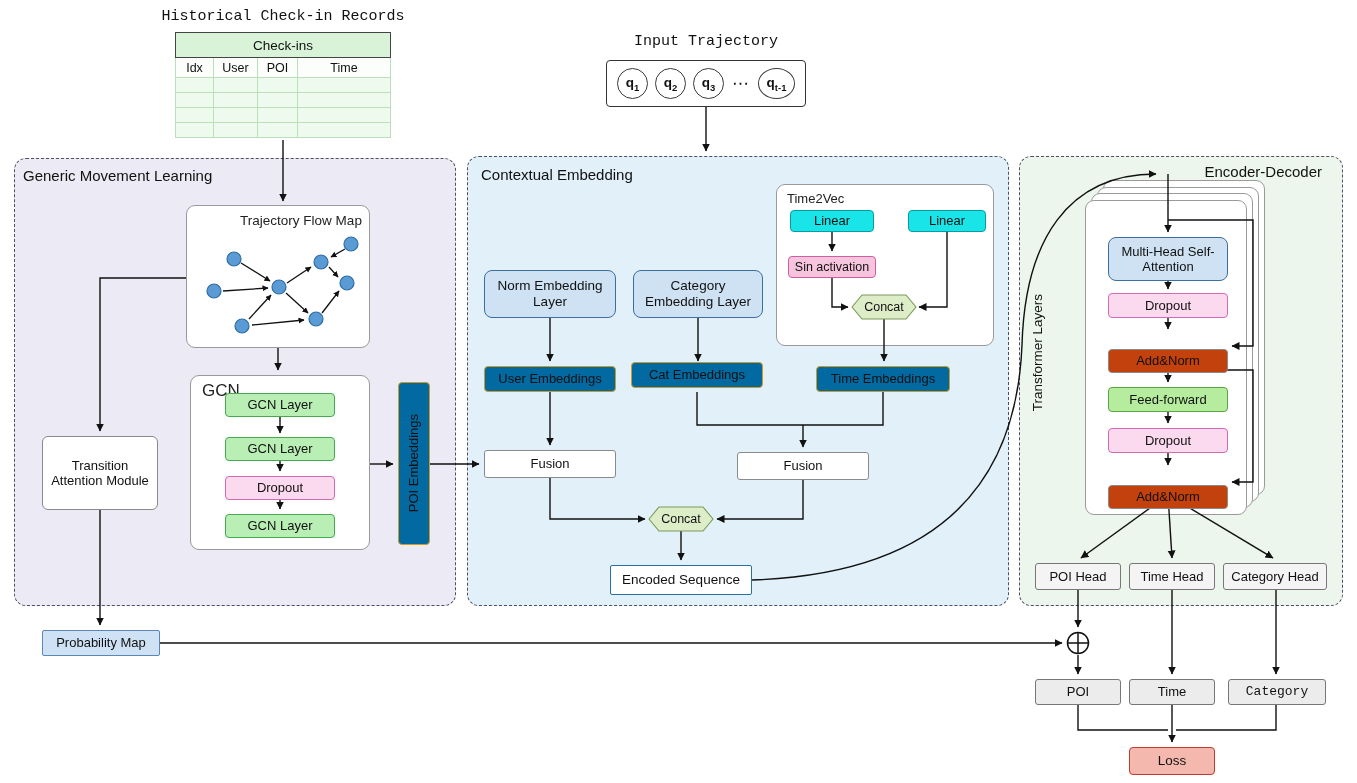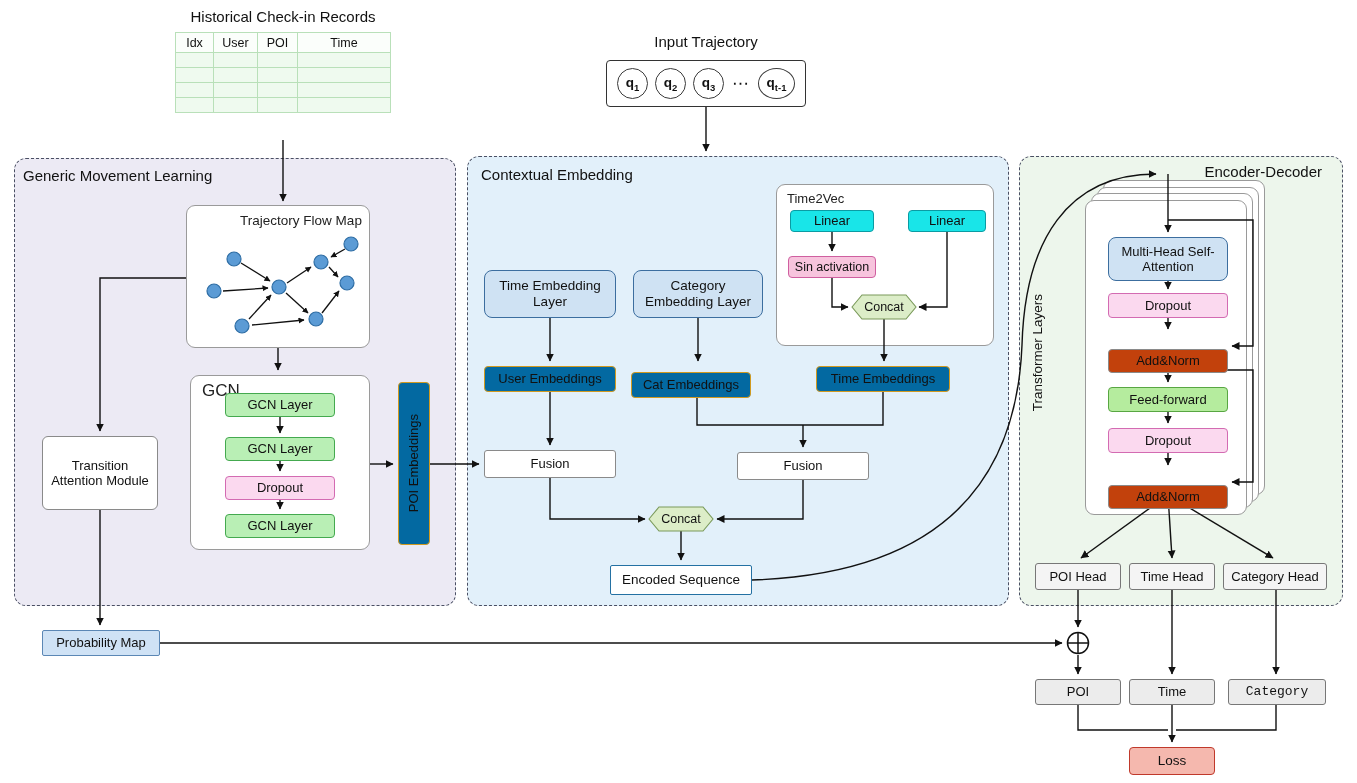--- a/index.html
+++ b/index.html
@@ -24,21 +24,21 @@
   .grayb{background:#c2410c;border:1.1px solid #8a8a8a;margin-top:15px;}
   .whiteb{background:#fff;border:1.1px solid #8a8a8a;border-radius:3px;}
   .head{background:#f4f4f4;border:1.1px solid #777;border-radius:3px;}
   .out{background:#ececec;border:1.1px solid #777;border-radius:3px;}
   .loss{background:#f5b8ae;border:1.2px solid #c0392b;}
   .hextext{background:transparent;border:none;font-size:12.5px;}
   .encseq{background:#fff;border:1.7px solid #2471a3;border-radius:2px;}
 
   .vtext{writing-mode:vertical-rl;transform:rotate(180deg);white-space:nowrap;}
 
-  .toplabel{position:absolute;text-align:center;font-size:15px;}
+  .toplabel{position:absolute;text-align:center;font-size:15px;font-family:Liberation Mono, monospace;}
 
   
   #checkins{position:absolute;left:175px;top:32px;}
   #checkins table{border-collapse:collapse;border:1.4px solid #444;}
   #checkins td{box-sizing:border-box;}
   .tb-title{background:#d8f3d8;text-align:center;font-size:13.5px;height:25px;border:1.4px solid #444;}
   .tb-col{border:1px solid #b9e0b9;font-size:12.5px;text-align:center;height:20px;background:#fbfefb;}
   .tb-empty{border:1px solid #b9e0b9;height:15px;background:#effaef;}
 
   
@@ -171,20 +171,23 @@
       <circle cx="316" cy="319" r="7"></circle>
       <circle cx="351" cy="244" r="7"></circle>
     </g>
   </svg>
 
   <div class="toplabel" style="left:158px;top:8px;width:250px;">Historical Check-in Records</div>
 
   <div id="checkins">
     <table>
       <tbody>
+          <tr>
+            <td class="tb-title" colspan="4">Check-ins</td>
+          </tr>
       <tr>
         <td class="tb-col" style="width:38px;">Idx</td>
         <td class="tb-col" style="width:44px;">User</td>
         <td class="tb-col" style="width:40px;">POI</td>
         <td class="tb-col" style="width:93px;">Time</td>
       </tr>
       <tr>
             <td class="tb-empty"></td>
             <td class="tb-empty"></td>
             <td class="tb-empty"></td>
@@ -235,30 +238,30 @@
   <div class="node green" style="left:225px;top:514px;width:110px;height:24px;">GCN Layer</div>
 
   <div class="node whiteb" style="left:42px;top:436px;width:116px;height:74px;border-radius:6px;">Transition Attention Module</div>
 
   <div class="node yellow" style="left:398px;top:382px;width:32px;height:163px;">
     <span class="vtext">POI Embeddings</span>
   </div>
 
   <div class="node bluelight" style="left:42px;top:630px;width:118px;height:26px;">Probability Map</div>
 
-  <div class="node blue" style="left:484px;top:270px;width:132px;height:48px;font-size:13.5px;">Time Embedding Layer</div>
+  <div class="node blue" style="left:484px;top:270px;width:132px;height:48px;font-size:13.5px;">Norm Embedding Layer</div>
   <div class="node blue" style="left:633px;top:270px;width:130px;height:48px;font-size:13.5px;">Category Embedding Layer</div>
 
   <div class="node cyan" style="left:790px;top:210px;width:84px;height:22px;">Linear</div>
   <div class="node cyan" style="left:908px;top:210px;width:78px;height:22px;">Linear</div>
   <div class="node pink2" style="left:788px;top:256px;width:88px;height:22px;font-size:12.5px;">Sin activation</div>
   <div class="node hextext" style="left:852px;top:296px;width:64px;height:22px;">Concat</div>
 
   <div class="node yellow" style="left:484px;top:366px;width:132px;height:26px;">User Embeddings</div>
-  <div class="node yellow" style="left:631px;top:372px;width:120px;height:26px;">Cat Embeddings</div>
+  <div class="node yellow" style="left:631px;top:362px;width:132px;height:26px;">Cat Embeddings</div>
   <div class="node yellow" style="left:816px;top:366px;width:134px;height:26px;">Time Embeddings</div>
 
   <div class="node whiteb" style="left:484px;top:450px;width:132px;height:28px;">Fusion</div>
   <div class="node whiteb" style="left:737px;top:452px;width:132px;height:28px;">Fusion</div>
 
   <div class="node hextext" style="left:649px;top:508px;width:64px;height:22px;">Concat</div>
 
   <div class="node encseq" style="left:610px;top:565px;width:142px;height:30px;font-size:13.5px;">Encoded Sequence</div>
 
   <div class="node" style="left:1026px;top:250px;width:24px;height:205px;background:transparent;border:none;font-size:13.5px;">

